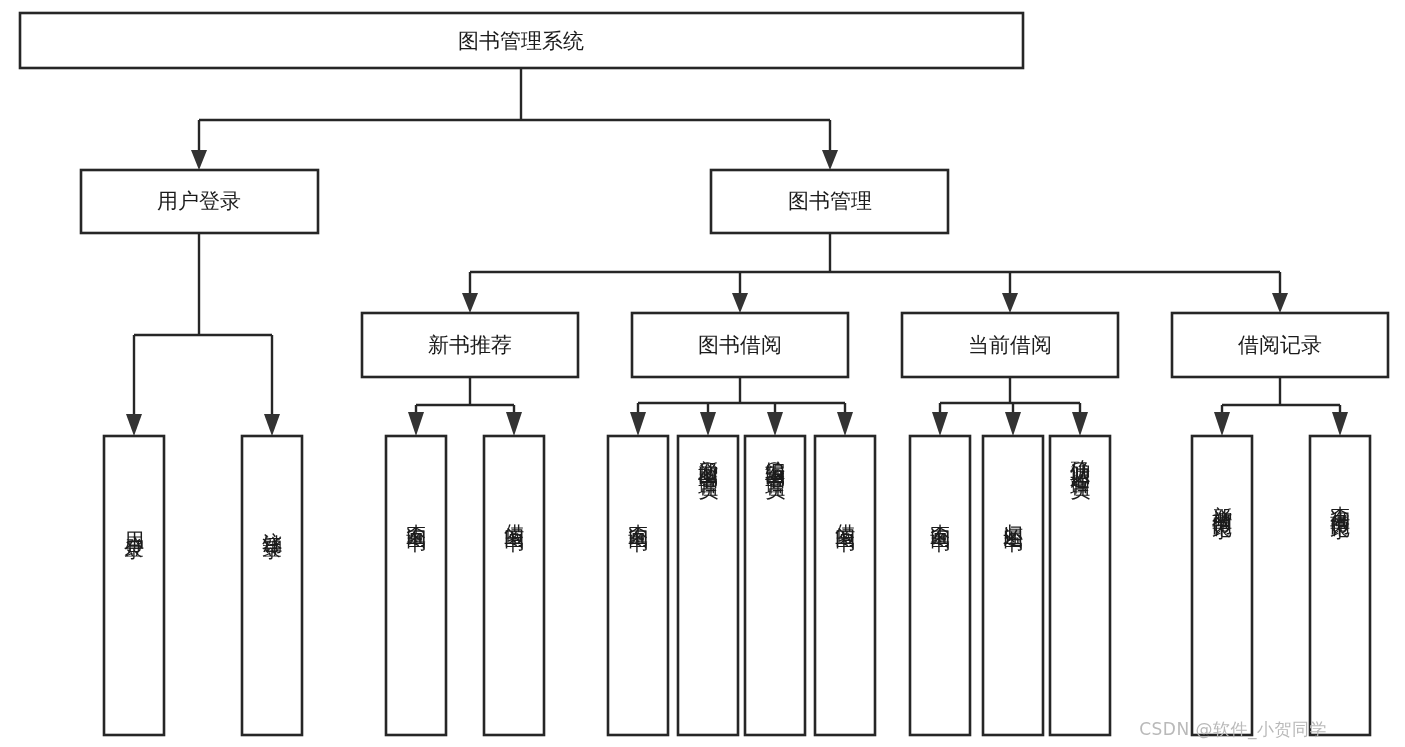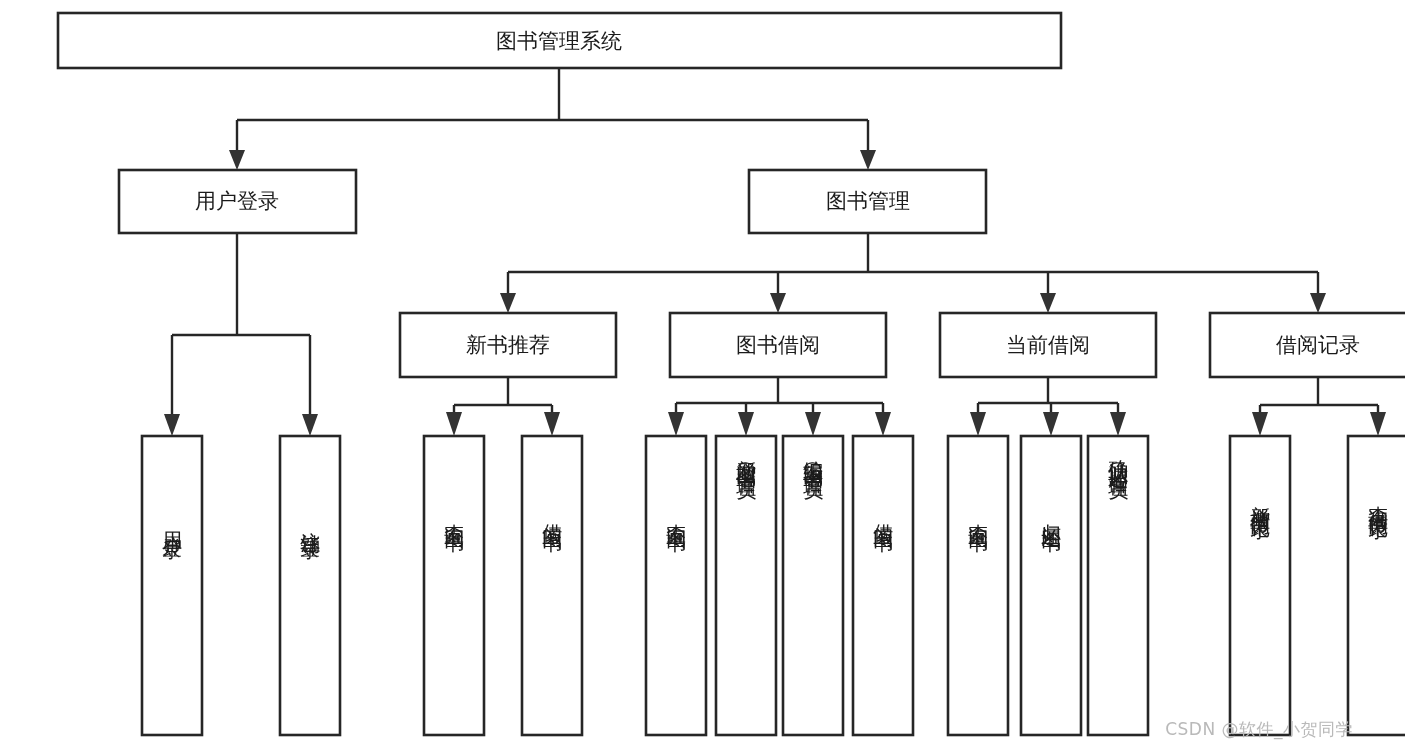--- a/index.html
+++ b/index.html
@@ -12,21 +12,20 @@
     height: 747px;
     font-family: "DejaVu Sans", "Liberation Sans", sans-serif;
     overflow: hidden;
     position: relative;
   }
   #diagram-root {
     position: relative;
     width: 1327px;
     height: 747px;
     background: #ffffff;
-    margin-left: 38px;
   }
   svg.diagram-canvas {
     position: absolute;
     left: 0;
     top: 0;
     width: 1405px;
     height: 747px;
   }
   .node-box {
     fill: #ffffff;
@@ -63,21 +62,21 @@
     text-orientation: upright;
     font-family: "DejaVu Sans", "Liberation Sans", sans-serif;
     font-size: 20px;
     line-height: 1.08;
     letter-spacing: 3px;
     color: #1b1b1b;
     white-space: nowrap;
   }
   .watermark {
     position: absolute;
-    right: 12px;
+    right: 0;
     bottom: 6px;
     font-family: "DejaVu Sans", "Liberation Sans", sans-serif;
     font-size: 17px;
     color: #b9b9b9;
     letter-spacing: 0.5px;
     user-select: none;
   }
 </style>
 </head>
 <body>

